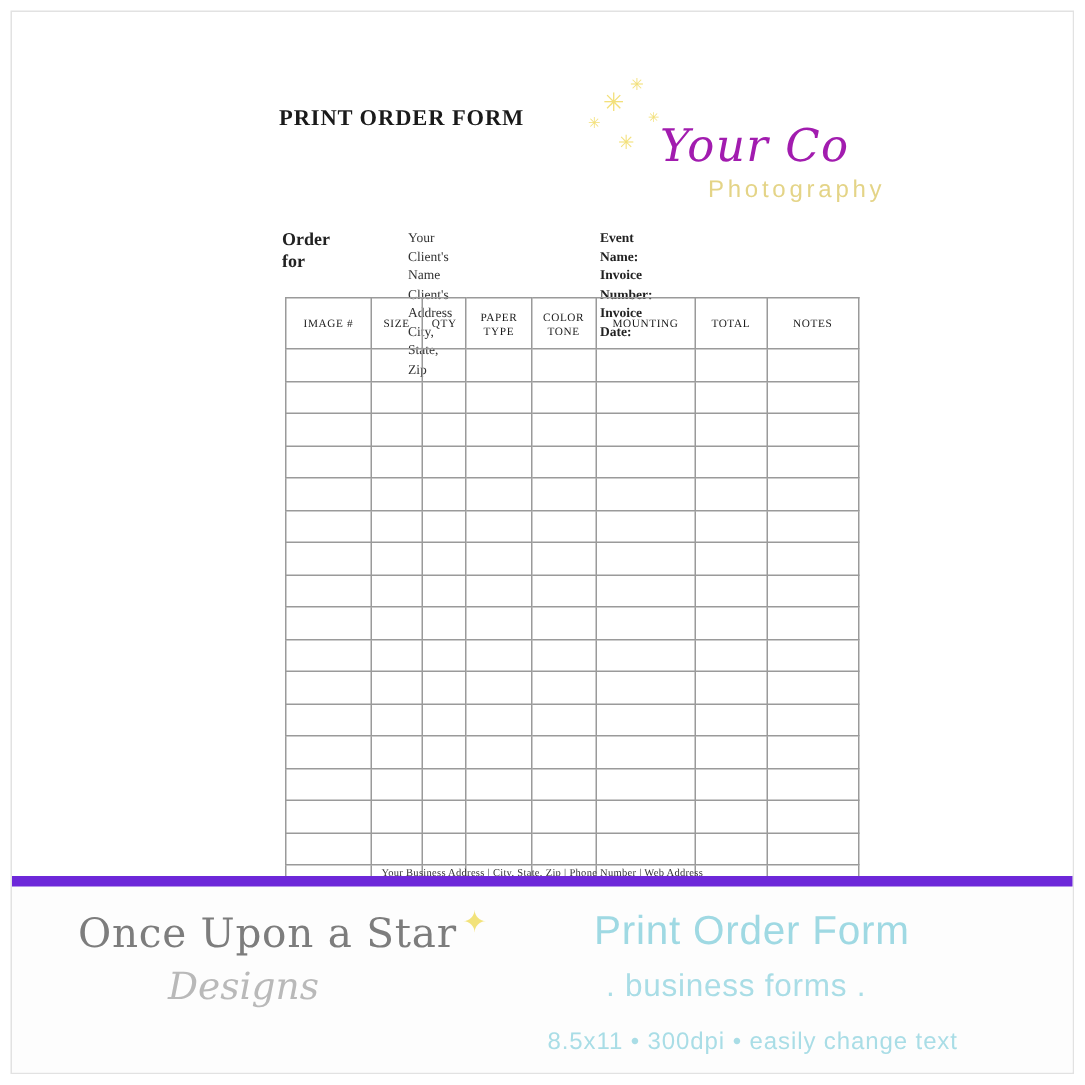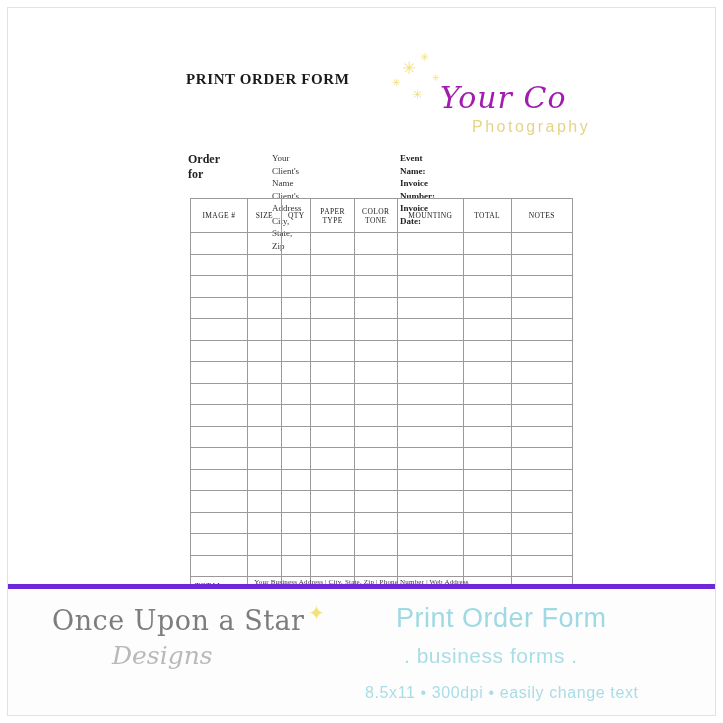--- a/index.html
+++ b/index.html
@@ -176,21 +176,21 @@
   }
 
   
   #banner {
     position: absolute;
     left: 8px;
     top: 584px;
     width: 707px;
     height: 131px;
     background: #fdfdfd;
-    border-top: 5px solid #6d28d9;
+    border-top: 7px solid #6d28d9;
     box-sizing: border-box;
   }
   #brand-name {
     position: absolute;
     left: 44px;
     top: 16px;
     font-family: "DejaVu Serif", serif;
     font-size: 27px;
     color: #7d7d7d;
     letter-spacing: 0.5px;

